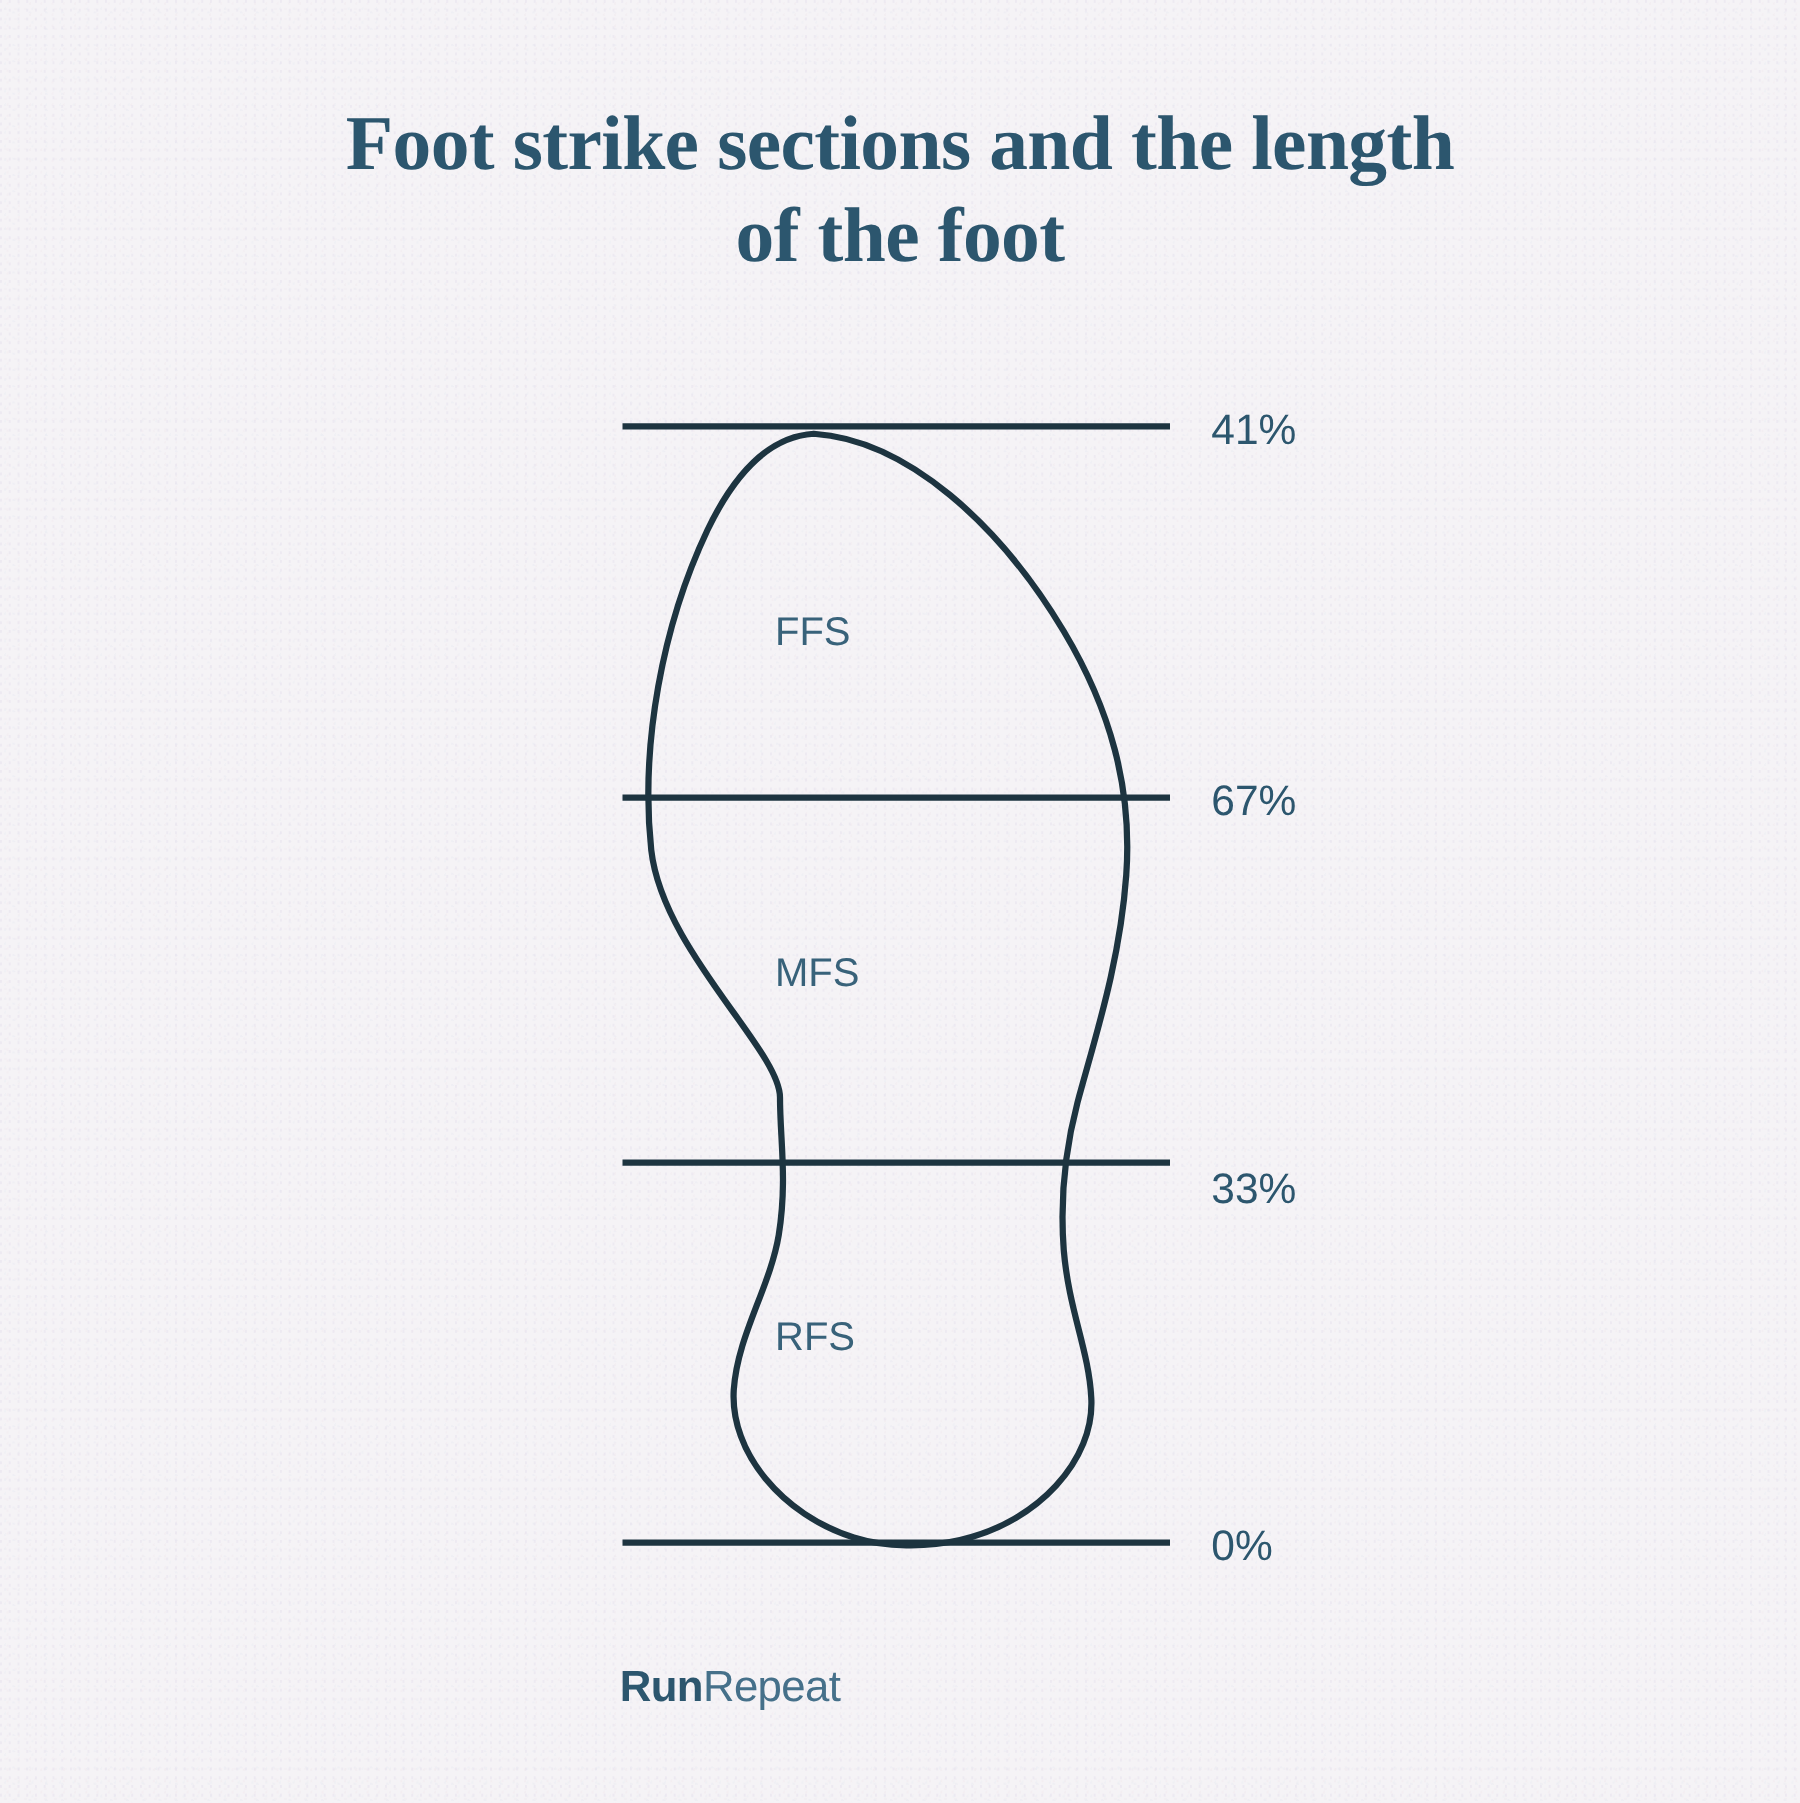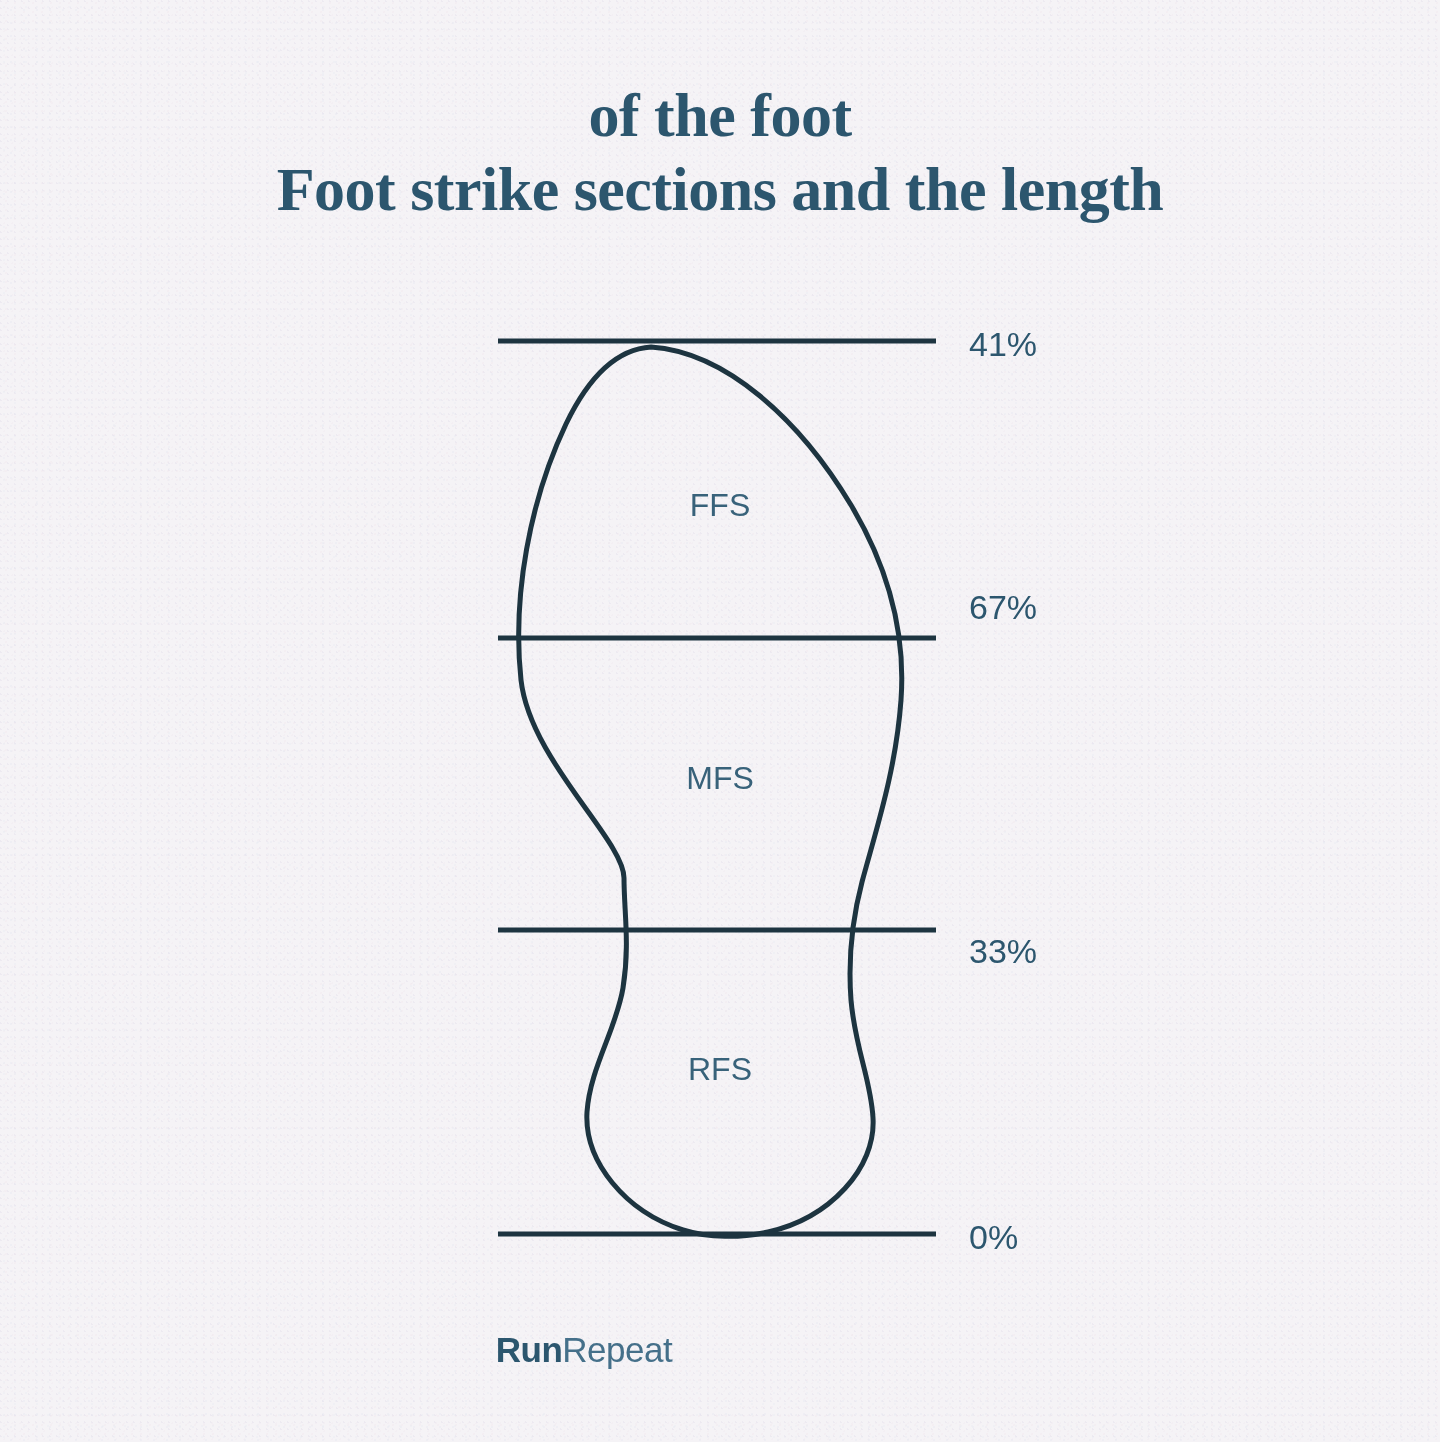--- a/index.html
+++ b/index.html
@@ -67,21 +67,20 @@
     color: #2c566e;
     white-space: nowrap;
     left: 969px;
   }
   .section-label {
     position: absolute;
     font-family: "Liberation Sans", sans-serif;
     font-size: 32px;
     color: #38627a;
     white-space: nowrap;
-    text-align: center;
     width: 200px;
   }
 
   #logo {
     position: absolute;
     left: 0;
     top: 1330px;
     width: 1168px;
     text-align: center;
     white-space: nowrap;
@@ -102,22 +101,22 @@
   }
 </style>
 </head>
 <body>
 
 <div id="noise-layer"></div>
 
 <div id="page">
 
   <div id="title-block">
+    <div class="title-line">Foot strike sections and the length</div>
     <div class="title-line">of the foot</div>
-    <div class="title-line">Foot strike sections and the length</div>
   </div>
 
   <svg id="figure" viewBox="0 0 1440 1442" xmlns="http://www.w3.org/2000/svg">
 
     <path fill="none" stroke="#1d3440" stroke-width="5" stroke-linecap="round" d="M 651 347
              C 726 352, 800 420, 851 505
              C 888 567, 906 630, 901 700
              C 896 770, 876 830, 862 882
              C 852 920, 848 960, 851 1000
              C 855 1048, 871 1080, 873 1118
@@ -133,21 +132,21 @@
     <line x1="498" y1="341" x2="936" y2="341" stroke="#1d3440" stroke-width="5"></line>
 
     <line x1="498" y1="638" x2="936" y2="638" stroke="#1d3440" stroke-width="5"></line>
 
     <line x1="498" y1="930" x2="936" y2="930" stroke="#1d3440" stroke-width="5"></line>
 
     <line x1="498" y1="1234" x2="936" y2="1234" stroke="#1d3440" stroke-width="5"></line>
   </svg>
 
   <div class="pct-label" style="top:325px;">41%</div>
-  <div class="pct-label" style="top:588px;">67%</div>
+  <div class="pct-label" style="top:622px;">67%</div>
   <div class="pct-label" style="top:932px;">33%</div>
   <div class="pct-label" style="top:1218px;">0%</div>
 
   <div class="section-label" style="left:620px; top:487px;">FFS</div>
   <div class="section-label" style="left:620px; top:736px;margin-top:24px;">MFS</div>
   <div class="section-label" style="left:620px; top:1051px;">RFS</div>
 
   <div id="logo">
     <span class="logo-bold">Run</span><span class="logo-light">Repeat</span>
   </div>

